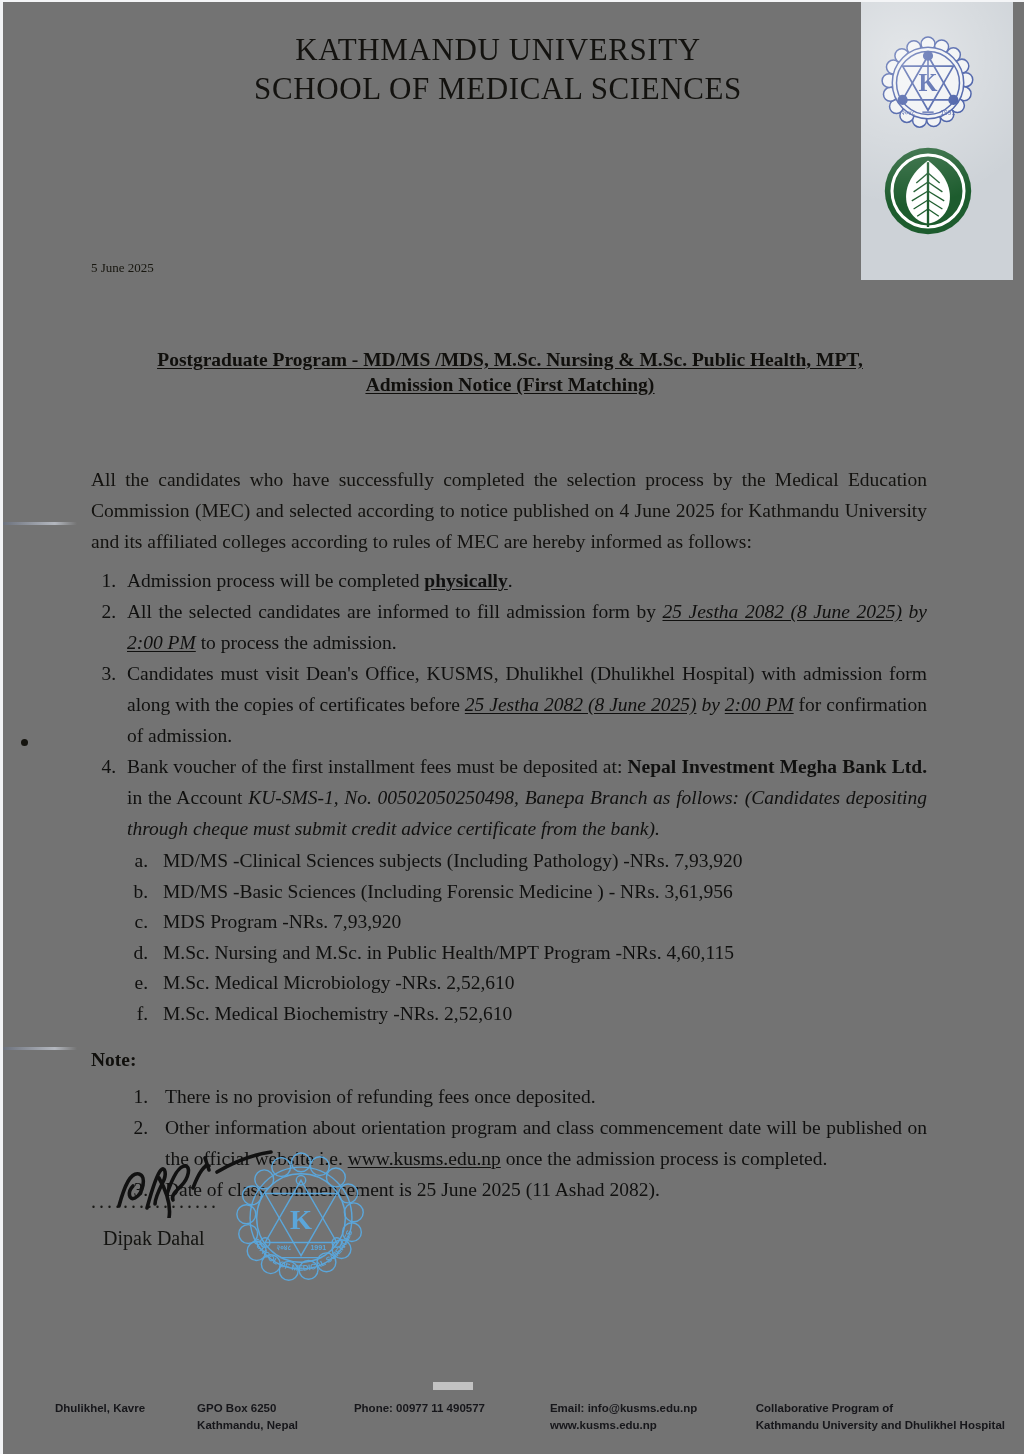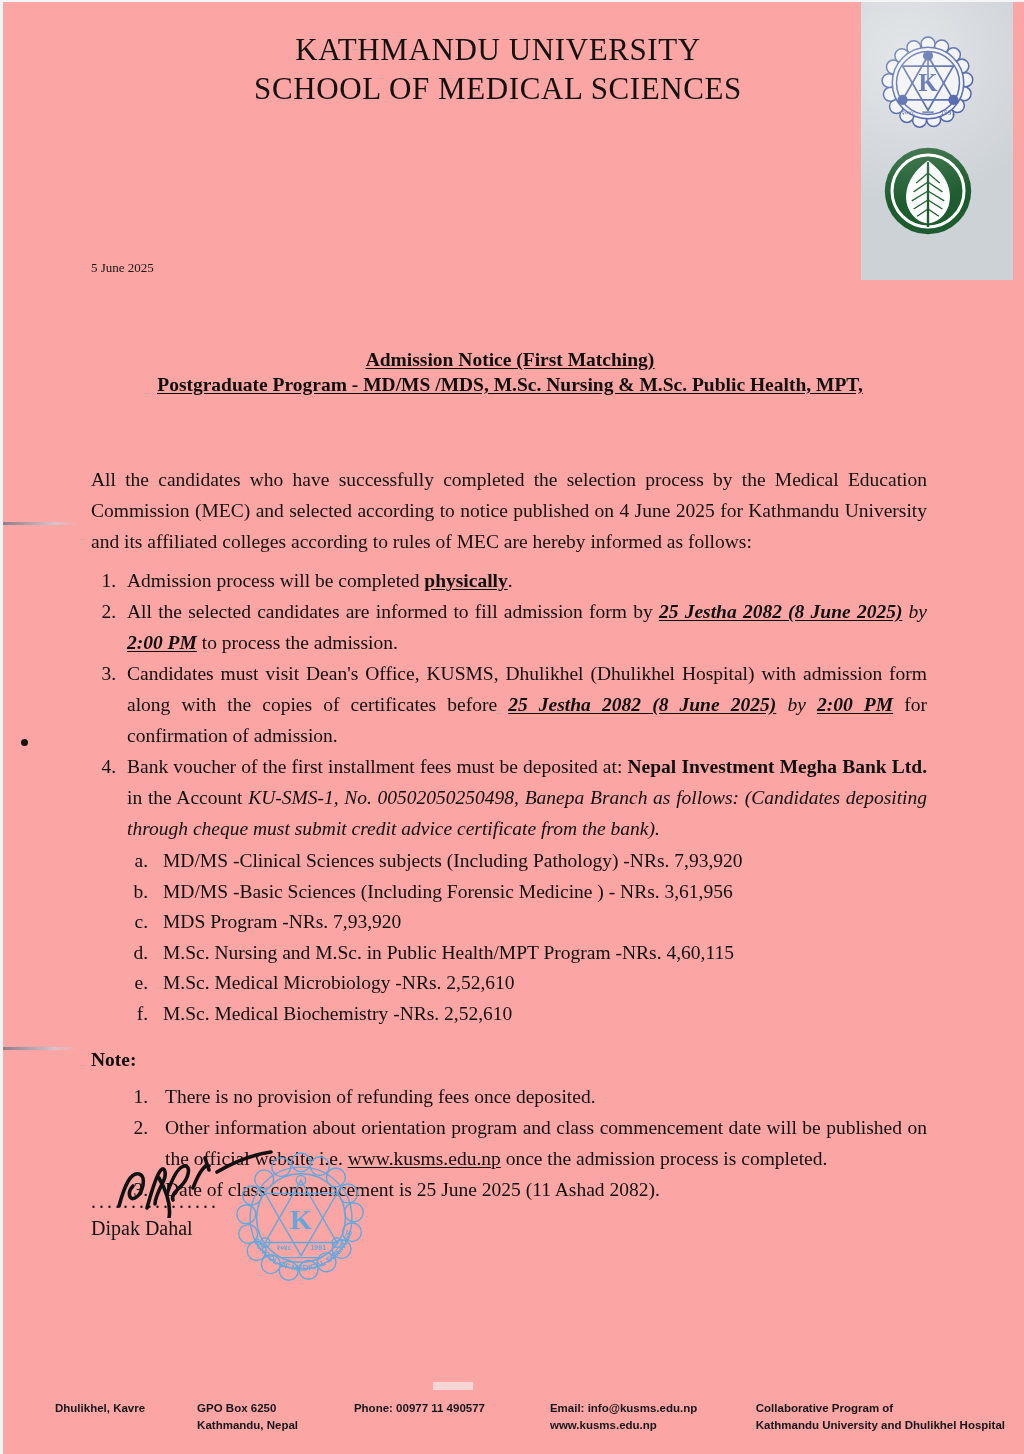--- a/index.html
+++ b/index.html
@@ -7,21 +7,21 @@
     width:1024px; height:1454px;
     background:#ffffff;
     font-family:"Liberation Serif", serif;
     color:#10100f;
     position:relative;
     overflow:hidden;
     -webkit-font-smoothing:antialiased;
   }
   .page {
     position:absolute; inset:0;
-    background:#fca5a5;
+    background:#737373;
     border-left:3px solid #f2f3f5;
     border-top:2px solid #f4f5f7;
     box-sizing:border-box;
   }
 
   
   .artifact { position:absolute; pointer-events:none; }
   .punch-line { height:3px; background:linear-gradient(90deg,#6a7180,#c9ced8 70%,rgba(255,255,255,0)); opacity:.75; }
   .speck { border-radius:50%; background:#15140f; }
   .faint { background:#f6f6f7; }
@@ -79,39 +79,39 @@
   ol.main-list > li::marker { font-size:19.5px; }
 
   ol.fee-list {
     margin:2px 0 0 0; padding:0 0 0 26px; list-style:lower-alpha;
     font-size:19.5px; line-height:30.5px; font-weight:normal;
   }
   ol.fee-list > li { padding-left:10px; text-align:left; }
 
   .b { font-weight:bold; }
   .bu { font-weight:bold; text-decoration:underline; text-underline-offset:2px; }
-  .biu { font-weight:bold; font-style:italic; text-decoration:underline; text-underline-offset:2px; }
+  .biu { font-weight:normal; font-style:italic; text-decoration:underline; text-underline-offset:2px; }
   .bi { font-weight:normal; font-style:italic; }
   .i { font-style:italic; }
   .u { text-decoration:underline; text-underline-offset:2px; }
 
   .note-head {
     margin:20px 0 0 0; font-weight:bold; font-size:19.5px; color:#100f0c;
   }
   ol.note-list {
     margin:10px 0 0 0; padding:0 0 0 62px; list-style:decimal;
     font-size:19.5px; line-height:31px;
   }
   ol.note-list > li { padding-left:12px; text-align:justify; }
 
   
   .sig-block { position:absolute; left:88px; top:1188px; width:480px; }
   .sig-scribble { position:absolute; left:18px; top:-42px; width:190px; height:70px; }
   .dots { font-size:20px; letter-spacing:3px; color:#1a1a17; margin:0 0 2px 0; }
-  .sig-name { font-size:20px; line-height:26px; color:#131310; margin:0; }
+  .sig-name { font-size:20px; line-height:26px; color:#131310; margin:12px; }
   .sig-role { font-size:20px; line-height:26px; color:#131310; margin:0; }
   .stamp { position:absolute; left:232px; top:1150px; width:132px; height:132px; opacity:.95; }
 
   
   .footer {
     position:absolute; left:52px; top:1398px; width:950px;
     display:flex; gap:0;
     font-family:"Liberation Sans", sans-serif;
     font-size:11.5px; line-height:17px; color:#16161a;
     font-weight:600;
@@ -191,22 +191,22 @@
   </div>
 
   <div class="header-title">
     <span class="l1">KATHMANDU UNIVERSITY</span>
     <span class="l2">SCHOOL OF MEDICAL SCIENCES</span>
   </div>
 
   <div class="date-line">5 June 2025</div>
 
   <div class="notice-title">
+    <span class="nt-row"><span>Postgraduate Program - MD/MS /MDS, M.Sc. Nursing &amp; M.Sc. Public Health, MPT,</span></span>
     <span class="nt-row"><span>Admission Notice (First Matching)</span></span>
-    <span class="nt-row"><span>Postgraduate Program - MD/MS /MDS, M.Sc. Nursing &amp; M.Sc. Public Health, MPT,</span></span>
   </div>
 
   <div class="body-wrap">
 
     <p class="intro">All the candidates who have successfully completed the selection process by the Medical Education Commission (MEC) and selected according to notice published on 4 June 2025 for Kathmandu University and its affiliated colleges according to rules of MEC are hereby informed as follows:</p>
 
     <ol class="main-list">
       <li><span>Admission process will be completed </span><span class="bu">physically</span><span>.</span></li>
       <li><span>All the selected candidates are informed to fill admission form by </span><span class="biu">25 Jestha 2082 (8 June 2025)</span><span class="i"> by </span><span class="biu">2:00 PM</span><span> to process the admission.</span></li>
       <li><span>Candidates must visit Dean's Office, KUSMS, Dhulikhel (Dhulikhel Hospital) with admission form along with the copies of certificates before </span><span class="biu">25 Jestha 2082 (8 June 2025)</span><span class="i"> by </span><span class="biu">2:00 PM</span><span> for confirmation of admission.</span></li>

